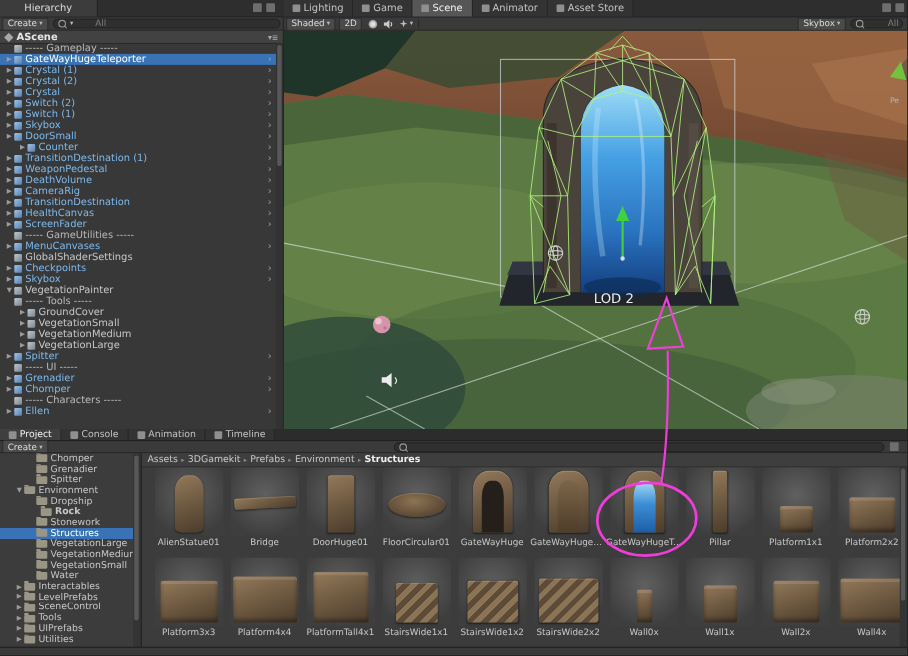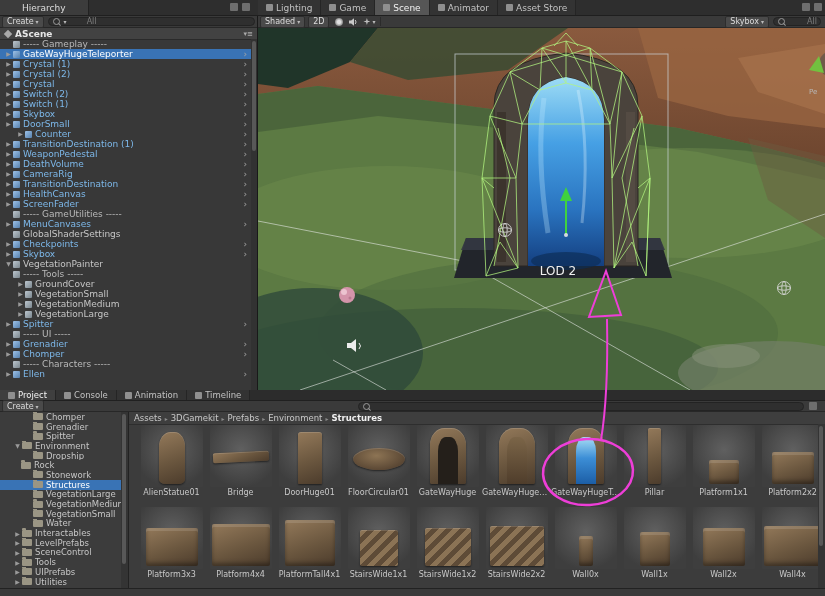--- a/index.html
+++ b/index.html
@@ -546,21 +546,21 @@
         <div class="f-row" style="padding-left: 13px;">
           <span class="expander">▼</span>
           <span class="folder"></span>
           <span class="f-label">Environment</span>
         </div>
         <div class="f-row" style="padding-left: 24px;">
           <span class="expander"></span>
           <span class="folder"></span>
           <span class="f-label">Dropship</span>
         </div>
-        <div class="f-row" style="padding-left: 12px;">
+        <div class="f-row" style="padding-left: 28px; font-weight: bold;">
           <span class="expander"></span>
           <span class="folder"></span>
           <span class="f-label">Rock</span>
         </div>
         <div class="f-row" style="padding-left: 24px;">
           <span class="expander"></span>
           <span class="folder"></span>
           <span class="f-label">Stonework</span>
         </div>
         <div class="f-row selected" style="padding-left: 24px;">

